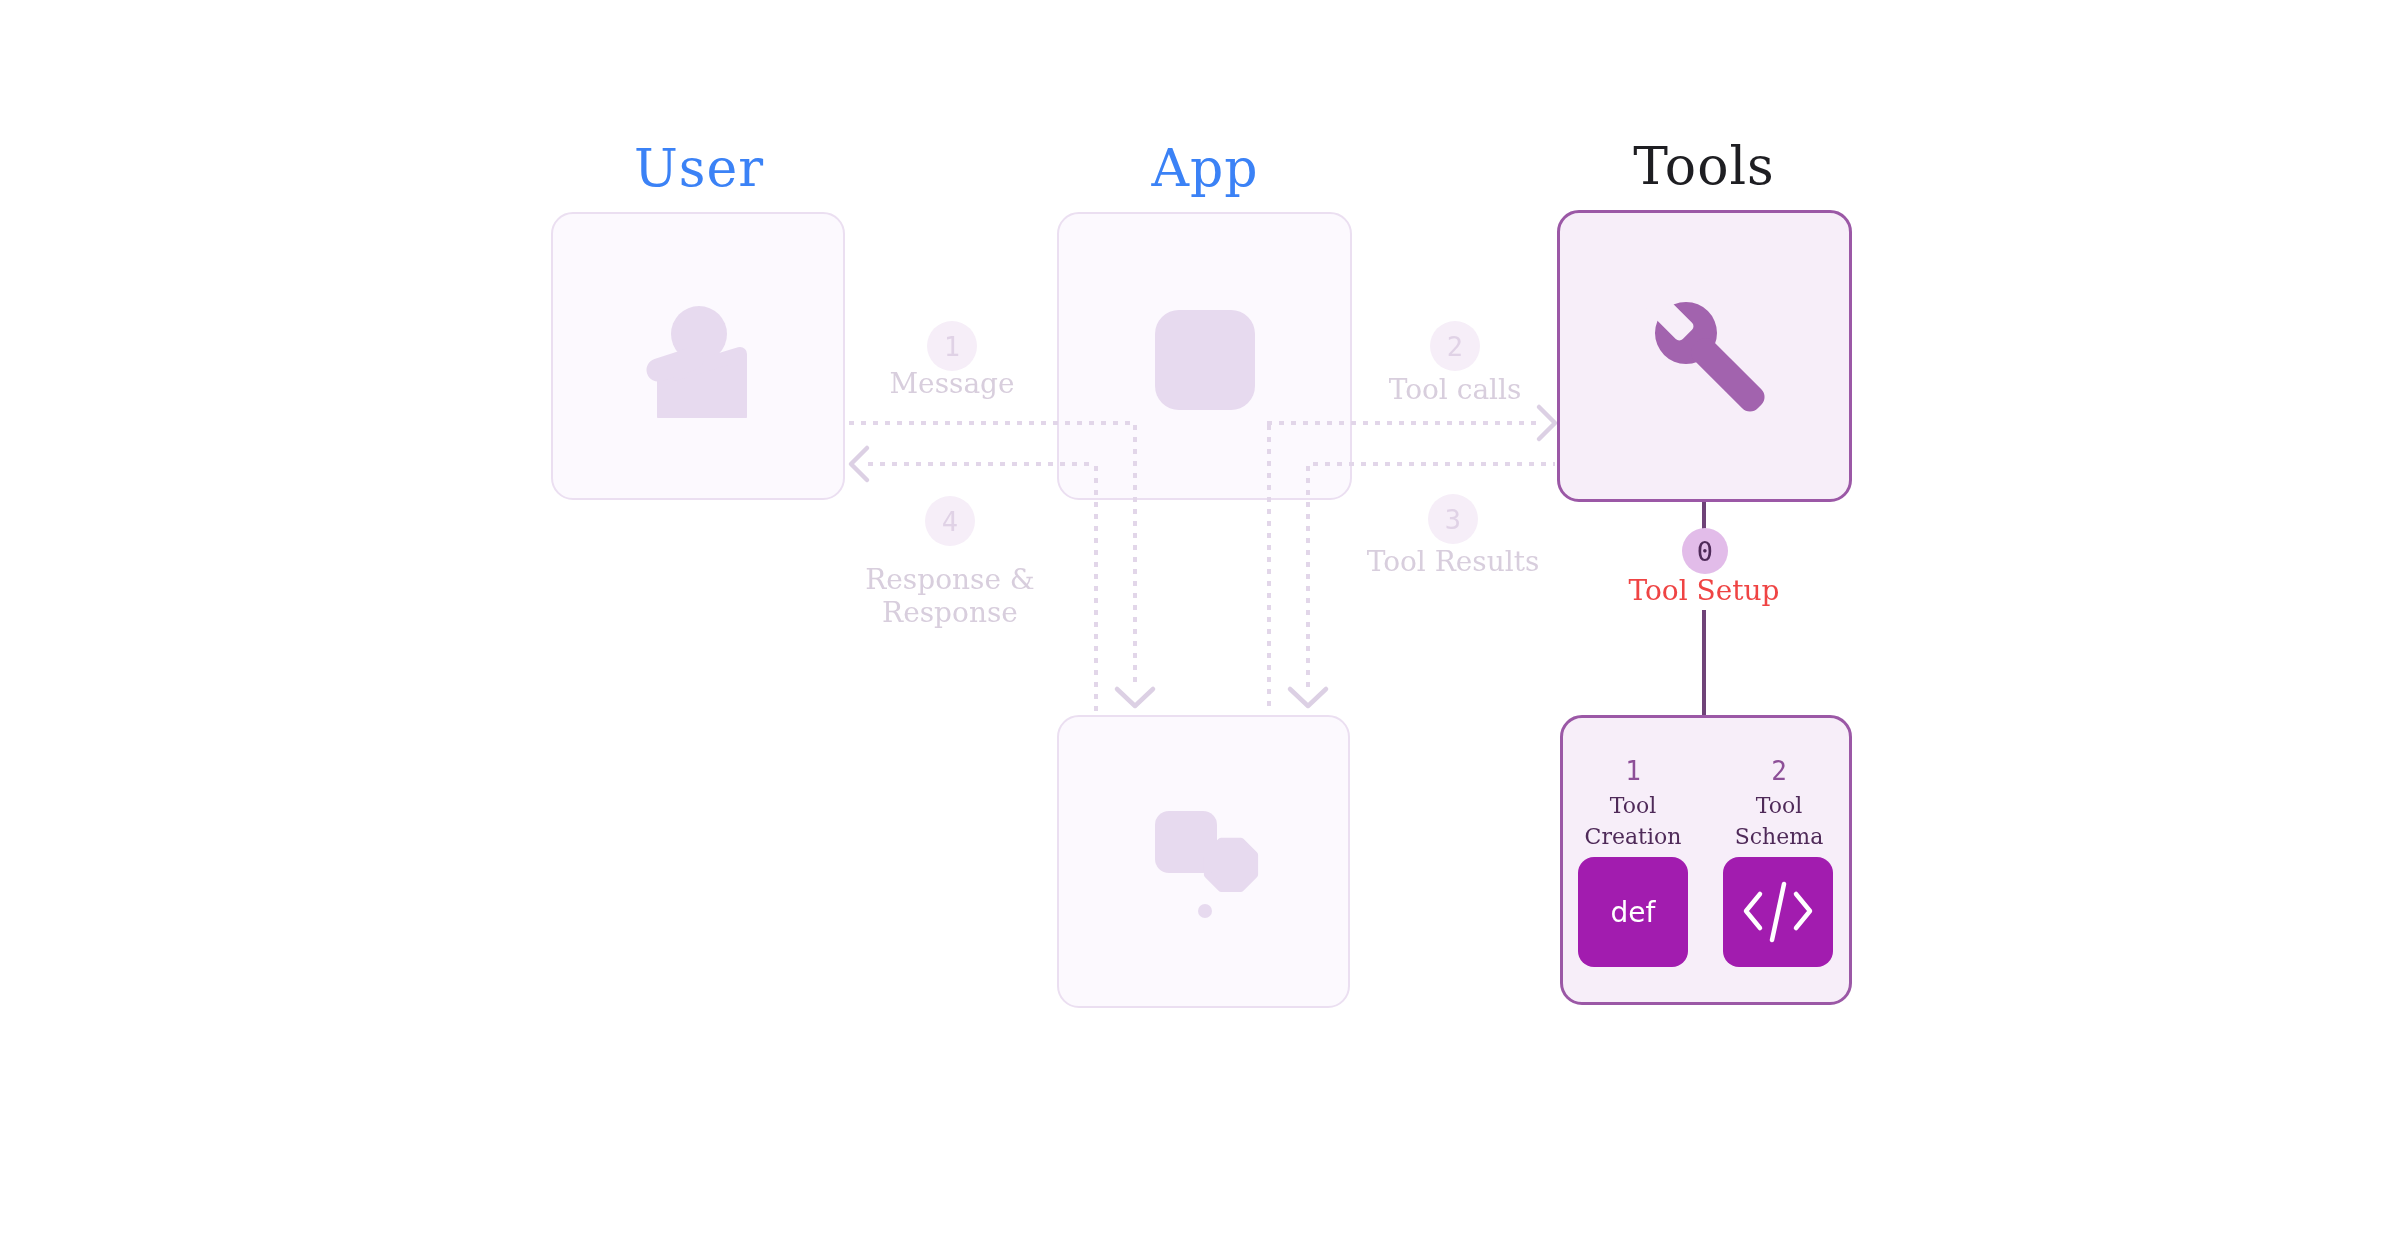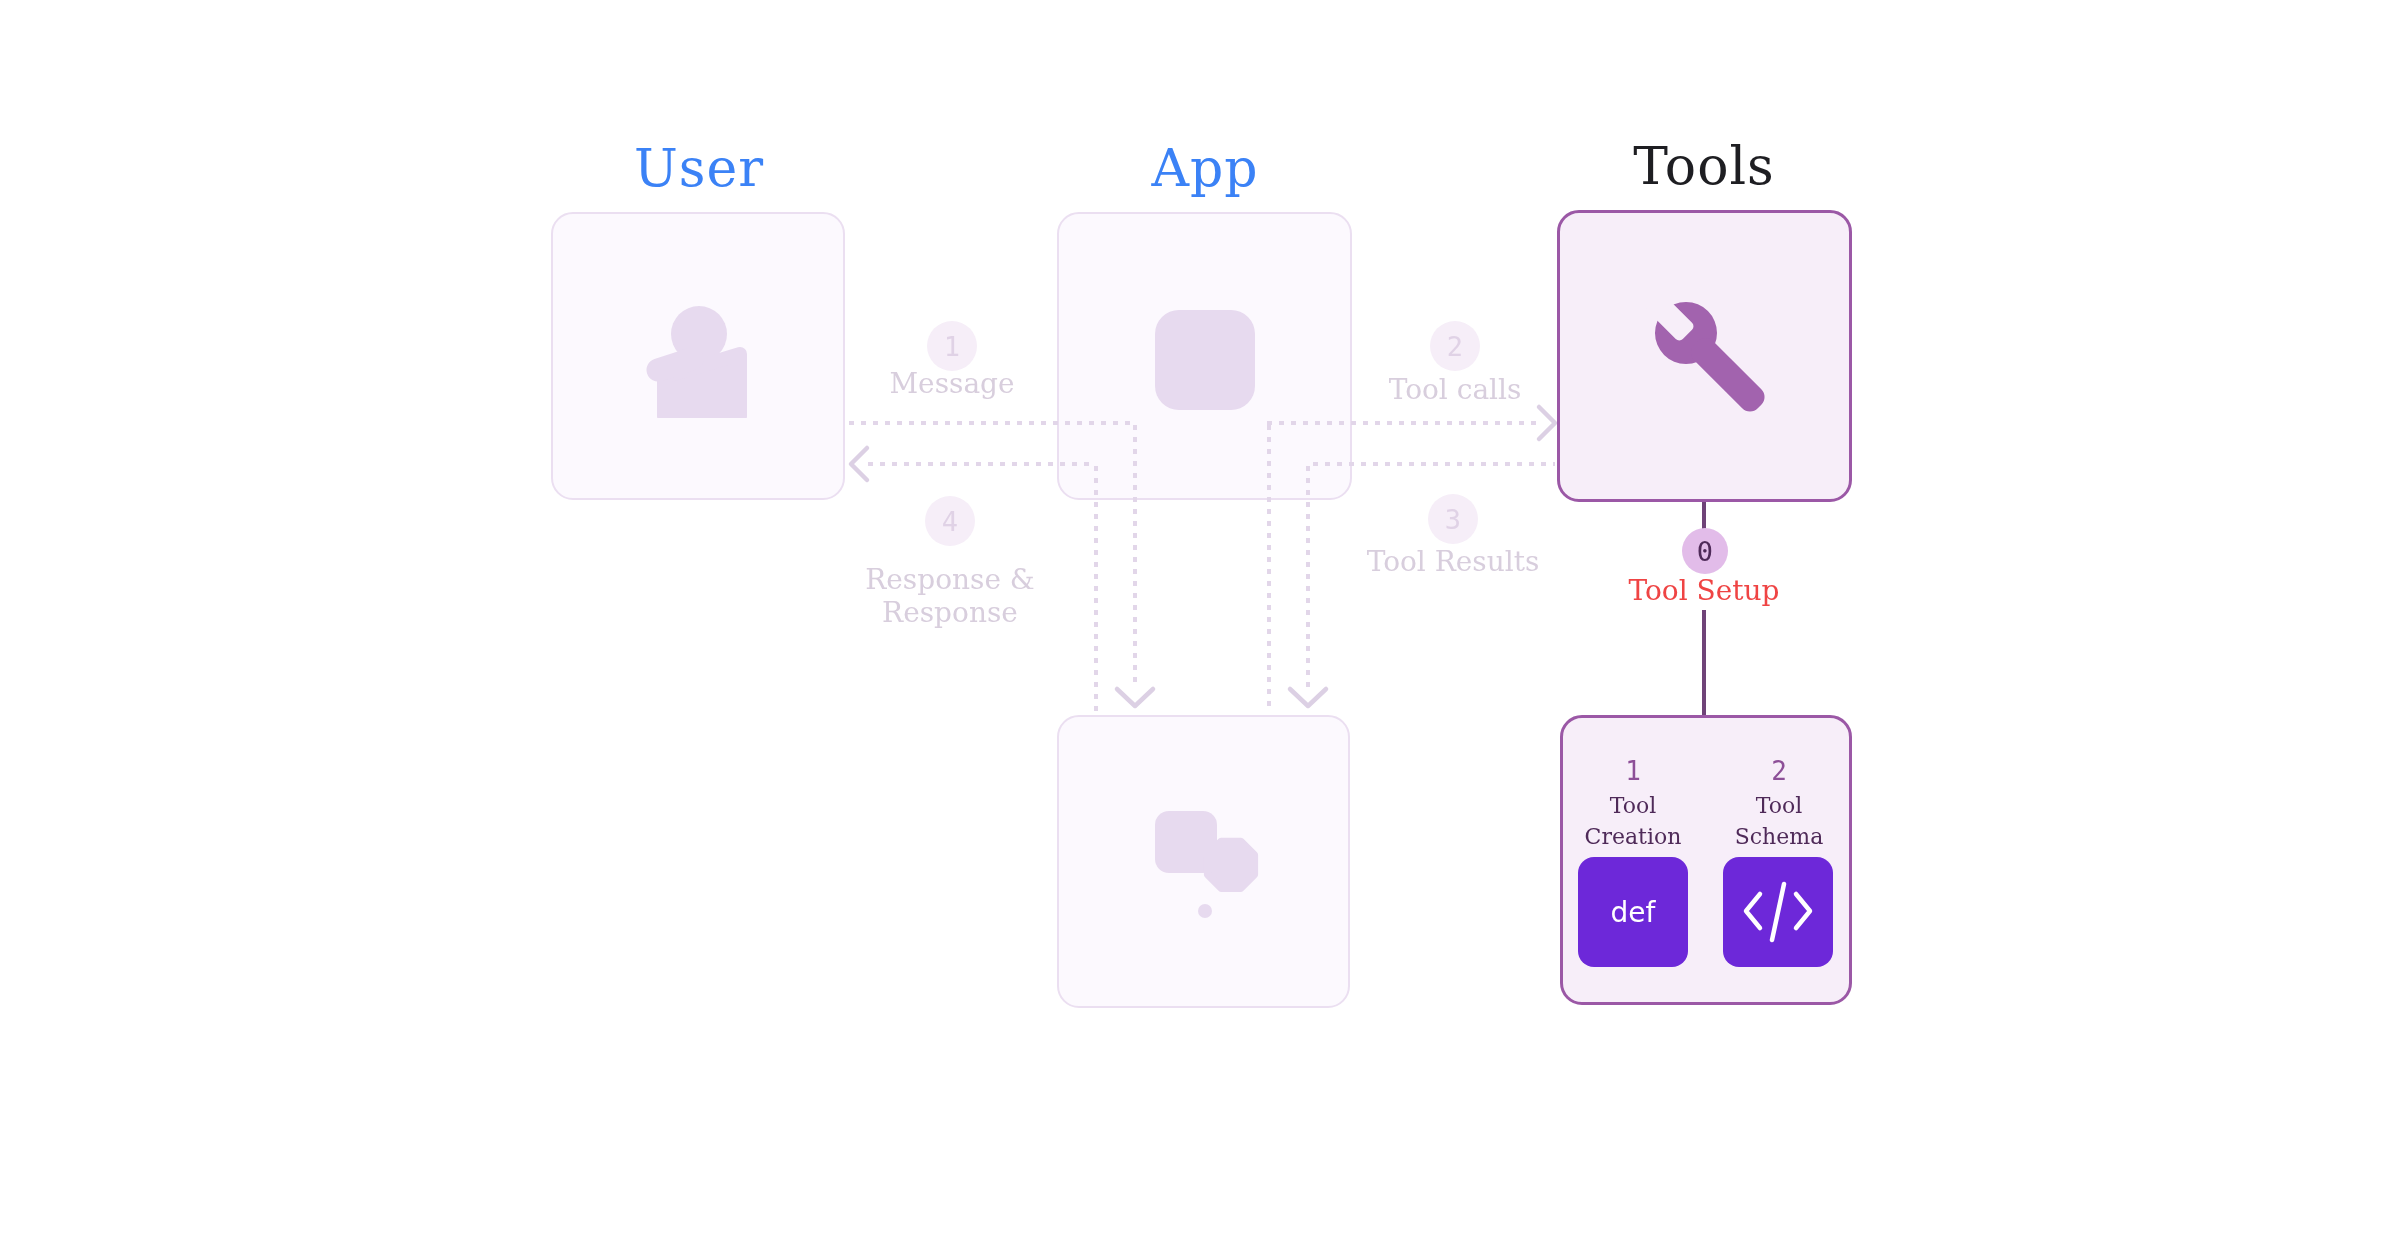--- a/index.html
+++ b/index.html
@@ -62,21 +62,21 @@
   #setup-label{position:absolute;left:1704px;top:575px;transform:translateX(-50%);
     font-size:28px;line-height:32px;color:#ef4444;white-space:nowrap;}
   .step-num{position:absolute;transform:translateX(-50%);
     font-family:"DejaVu Sans Mono",monospace;font-size:26px;line-height:26px;color:#8D4F98;}
   #step1-num{left:1633px;top:758px;}
   #step2-num{left:1779px;top:758px;}
   .step-label{position:absolute;transform:translateX(-50%);text-align:center;
     font-size:22px;line-height:31px;color:#4F2A59;white-space:nowrap;}
   #step1-label{left:1633px;top:790px;}
   #step2-label{left:1779px;top:790px;}
-  .step-chip{position:absolute;width:110px;height:110px;border-radius:16px;background:#6d28d9;
+  .step-chip{position:absolute;width:110px;height:110px;border-radius:16px;background:#a21caf;
     display:flex;align-items:center;justify-content:center;}
   #def-chip{left:1578px;top:857px;color:#ffffff;
     font-family:"DejaVu Sans",sans-serif;font-size:28px;}
   #code-chip{left:1723px;top:857px;}
   .icon-wrap{position:absolute;}
 </style>
 </head>
 <body>
 
 <div id="canvas">

